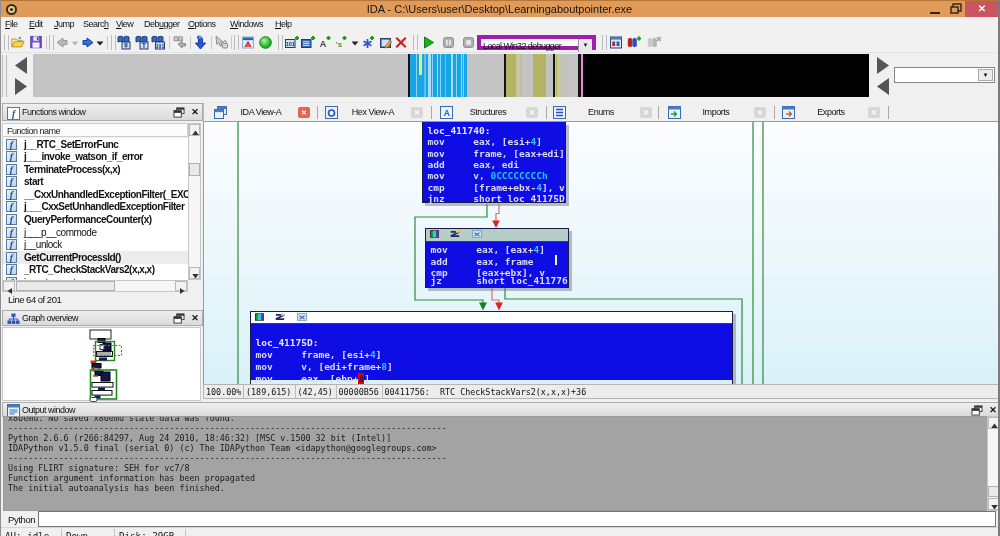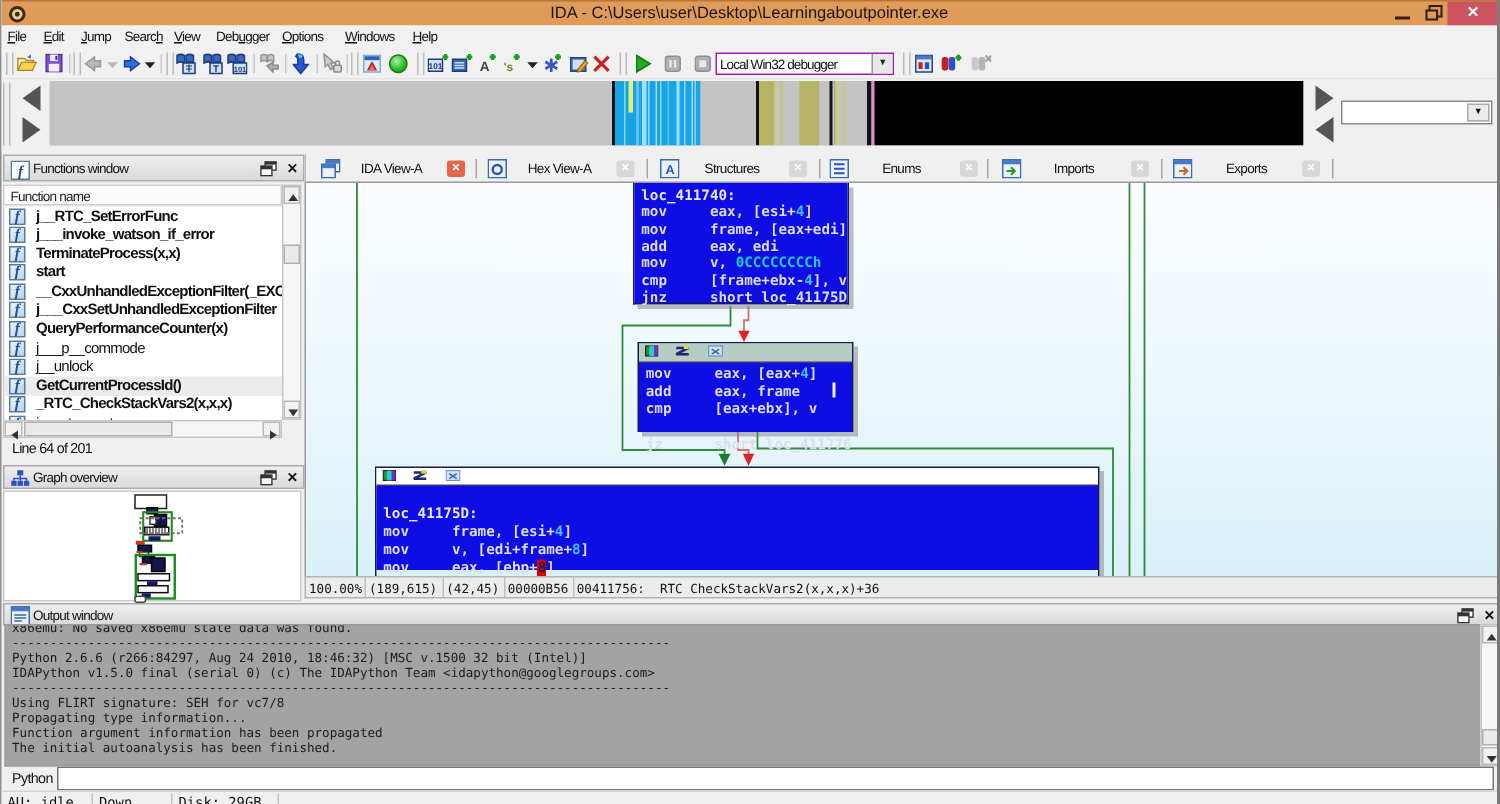--- a/index.html
+++ b/index.html
@@ -20,21 +20,21 @@
   
   #menubar { position:absolute; left:0; top:17px; width:100%; height:15px; background:#f1f1f1; font-size:9px; letter-spacing:-0.5px; color:#111; }
   .menu-item { position:absolute; top:2px; }
   .menu-item u { text-decoration:underline; }
 
   
   #toolbar { position:absolute; left:0; top:32px; width:100%; height:21px; background:#f1f1f1; border-bottom:1px solid #e3e3e3; }
   .tbi { position:absolute; top:3px; width:14px; height:15px; }
   .grip { position:absolute; top:3px; width:5px; height:15px; border-left:1px solid #bbb; border-right:1px solid #bbb; }
   .tsep { position:absolute; top:4px; width:1px; height:13px; background:#c9c9c9; }
-  #dbg-combo { position:absolute; left:476px; top:3px; width:119px; height:15px; background:#fff; border:1px solid #a21caf; font-size:9px; letter-spacing:-0.6px; padding:1px 2px; color:#111; line-height:12px;}
+  #dbg-combo { position:absolute; left:476px; top:3px; width:119px; height:15px; background:#fff; border:4px solid #a21caf; font-size:9px; letter-spacing:-0.6px; padding:1px 2px; color:#111; line-height:12px;}
   #dbg-combo .dd { position:absolute; right:0; top:0; width:14px; height:13px; background:#e8e8e8; border-left:1px solid #999; text-align:center; line-height:12px; font-size:6px; color:#222; letter-spacing:0;}
 
   
   #navrow { position:absolute; left:0; top:53px; width:100%; height:48px; background:#f0f0f0; }
   #navband { position:absolute; left:32px; top:1px; width:836px; height:43px; background:#c3c3c3; overflow:hidden; }
   .band-seg { position:absolute; top:0; height:100%; }
   #nav-combo { position:absolute; left:893px; top:14px; width:101px; height:16px; background:#fff; border:1px solid #888; }
   #nav-combo .dd { position:absolute; right:1px; top:1px; width:15px; height:12px; background:#ececec; border:1px solid #aaa; text-align:center; font-size:6px; line-height:11px; color:#111;}
   #navgrip { position:absolute; left:1px; top:2px; width:5px; height:42px; border-left:1px solid #bbb; border-right:1px solid #bbb;}
 
@@ -573,21 +573,21 @@
             </svg>
           <svg class="hicon" style="margin-left:7px" width="10" height="8" viewBox="0 0 12 9">
               <rect x="0.5" y="0.5" width="11" height="8" fill="#cfe4f4" stroke="#6a9ac4"></rect>
               <path d="M3 3 l6 4 M9 3 l-6 4" stroke="#3a6ab4" stroke-width="1.3"></path>
             </svg>
         </div>
         <div class="nbody" style="height:46px">
           <div class="codeline" style="top:2.2px"><span class="seg-w">mov     eax, [eax+</span><span class="seg-n">4</span><span class="seg-w">]</span></div>
           <div class="codeline" style="top:13.5px"><span class="seg-w">add     eax, frame</span></div>
           <div class="codeline" style="top:24.8px"><span class="seg-w">cmp     [eax+ebx], v</span></div>
-          <div class="codeline" style="top:49px"><span class="seg-w">jz      short loc_411776</span></div>
+          <div class="codeline" style="top:33px"><span class="seg-w">jz      short loc_411776</span></div>
           <div id="caret2" style="left:129px;top:12.5px"></div>
         </div>
       </div>
 
       <div class="gnode" style="left:46px;top:189px;width:483px;height:74px">
         <div class="nhead" style="height:12px;background:#ffffff">
           <svg class="hicon" width="9" height="8" viewBox="0 0 11 9">
               <rect x="0.5" y="0.5" width="10" height="8" fill="#16a016" stroke="#222"></rect>
               <rect x="3.5" y="0.5" width="4" height="8" fill="#30c8e8"></rect>
               <rect x="7.5" y="0.5" width="3" height="8" fill="#7030b0"></rect>
@@ -636,21 +636,20 @@
       <div class="pt-close">✕</div>
     </div>
     <div id="out-text">
       <div class="olines">
         <div>x86emu: No saved x86emu state data was found.</div>
         <div>---------------------------------------------------------------------------------------</div>
         <div>Python 2.6.6 (r266:84297, Aug 24 2010, 18:46:32) [MSC v.1500 32 bit (Intel)]</div>
         <div>IDAPython v1.5.0 final (serial 0) (c) The IDAPython Team &lt;idapython@googlegroups.com&gt;</div>
         <div>---------------------------------------------------------------------------------------</div>
         <div>Using FLIRT signature: SEH for vc7/8</div>
-        <div>Propagating type information...</div>
         <div>Function argument information has been propagated</div>
         <div>The initial autoanalysis has been finished.</div>
       </div>
     </div>
     <div id="out-vsb">
       <div class="sb-btn" style="left:0px;top:0px;width:11px;height:12px"><svg width="11" height="12" viewBox="0 0 11 12">
             <path d="M5.5 3.5 L8.8 8 L2.2 8 Z" fill="#333"></path>
           </svg></div>
       <div class="sb-thumb" style="left:0px;top:69px;width:11px;height:11px"></div>
       <div class="sb-btn" style="left:0px;top:81px;width:11px;height:12px"><svg width="11" height="12" viewBox="0 0 11 12">

